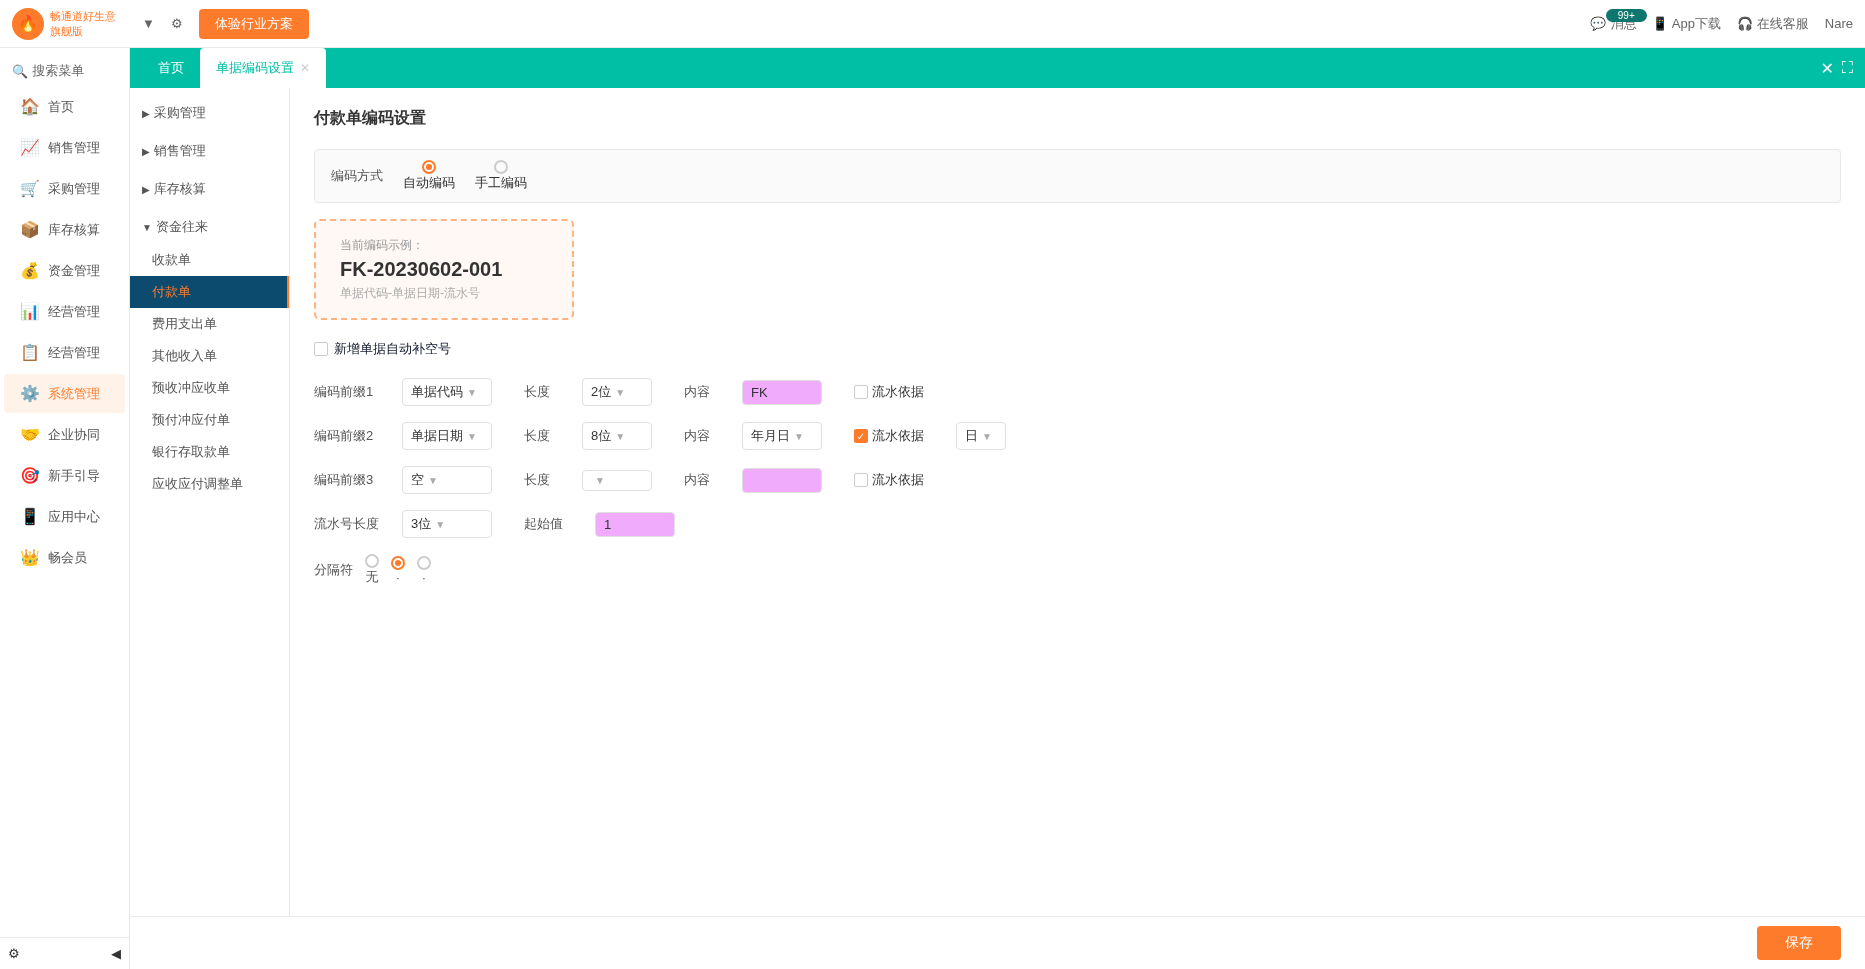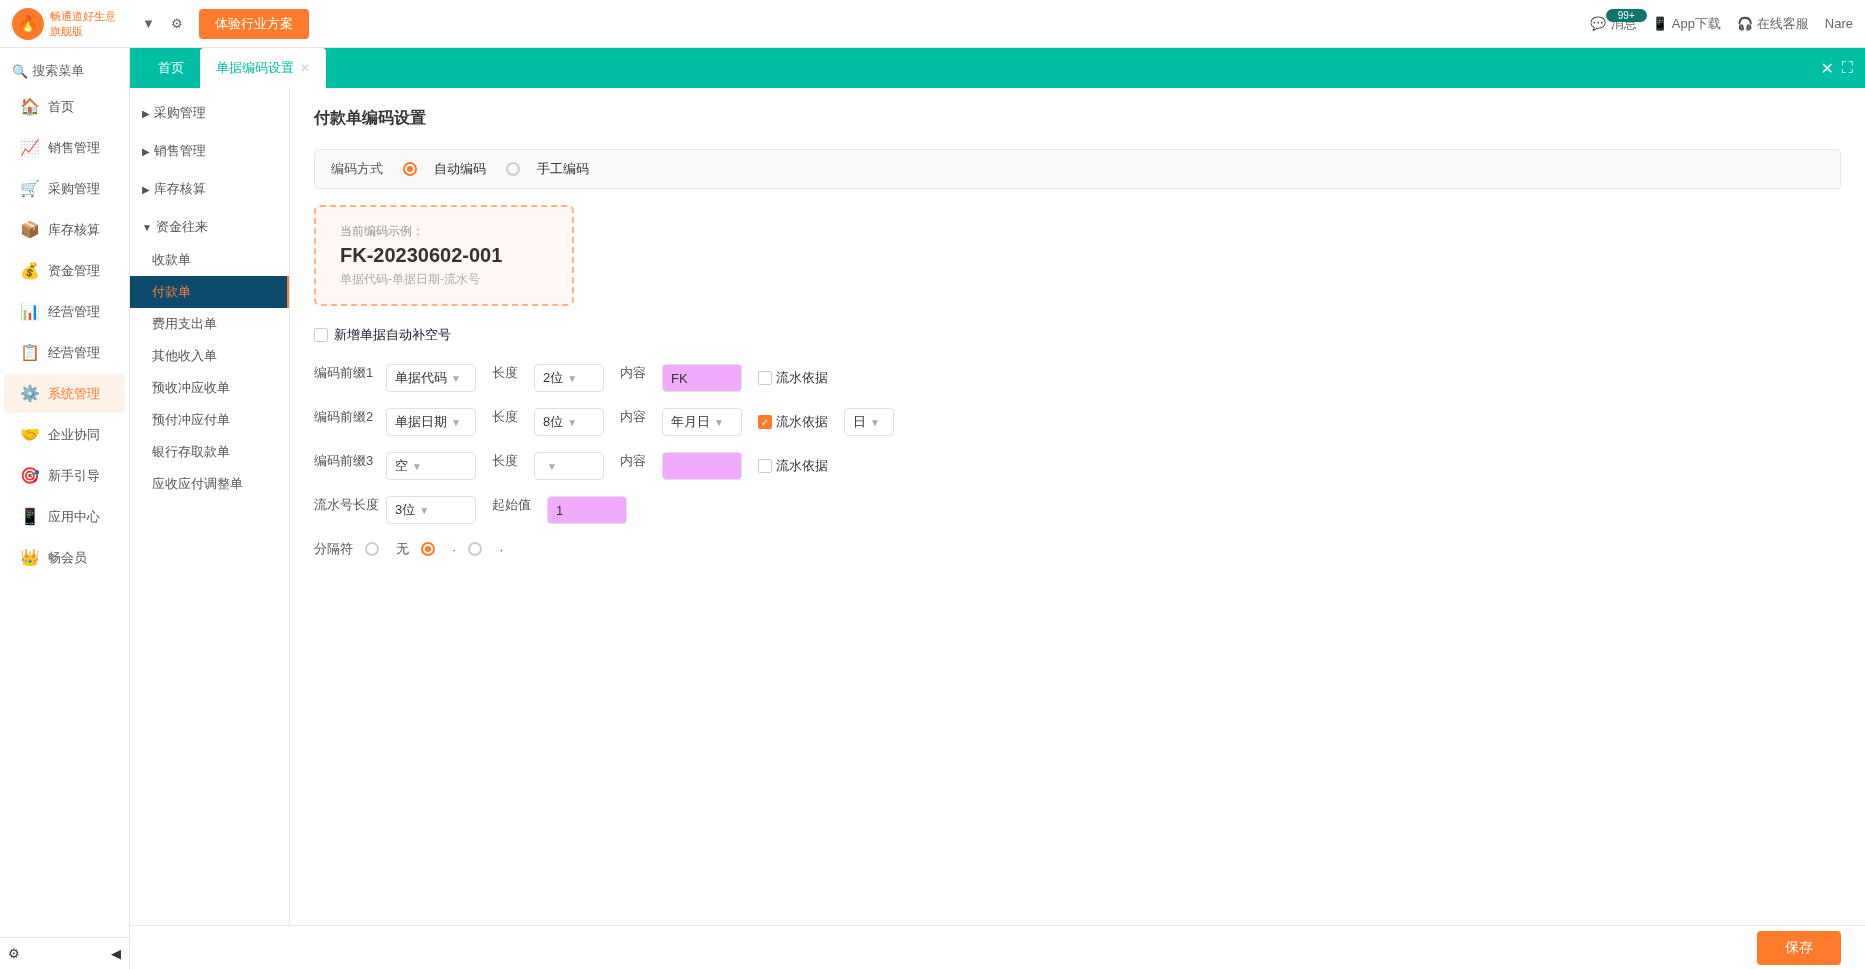--- a/index.html
+++ b/index.html
@@ -225,23 +225,24 @@
       background: #fafafa;
       padding: 10px 16px;
       border-radius: 4px;
       margin-bottom: 16px;
       border: 1px solid #e8e8e8;
     }
     .encode-method-label { color: #555; font-size: 13px; }
     .radio-option {
       display: flex;
       align-items: center;
-      gap: 17px;
-      cursor: pointer;
-      font-size: 13px;
+      gap: 0;
+      cursor: pointer;
+      font-size: 13px;
+      flex-direction: column;
     }
     .radio-circle {
       width: 14px; height: 14px;
       border-radius: 50%;
       border: 2px solid #ccc;
       display: flex; align-items: center; justify-content: center;
     }
     .radio-circle.checked {
       border-color: #ff7b2c;
     }
@@ -276,21 +277,22 @@
     
     .checkbox-row {
       display: flex; align-items: center; gap: 6px;
       margin-bottom: 20px;
       font-size: 13px; color: #0f172a;
     }
 
     
     .form-row {
       display: flex;
-      gap: 16px;
+      align-items: center;
+      gap: 32px;
       margin-bottom: 16px;
     }
     .form-label { font-size: 13px; color: #555; width: 56px; white-space: nowrap; }
     .form-select {
       display: flex;
       align-items: center;
       border: 1px solid #e0e0e0;
       border-radius: 4px;
       padding: 4px 8px;
       background: #fff;
@@ -333,21 +335,21 @@
       display: flex; align-items: center; gap: 12px; margin-top: 8px;
       font-size: 13px; color: #555; text-align: right;
     }
 
     
     .bottom-bar {
       position: fixed;
       bottom: 0;
       left: 130px;
       right: 0;
-      height: 44px;
+      height: 53px;
       background: #fff;
       border-top: 1px solid #e8e8e8;
       display: flex;
       align-items: center;
       justify-content: flex-end;
       padding: 0 24px;
     }
     .save-btn {
       background: #ff7b2c;
       color: #fff;

